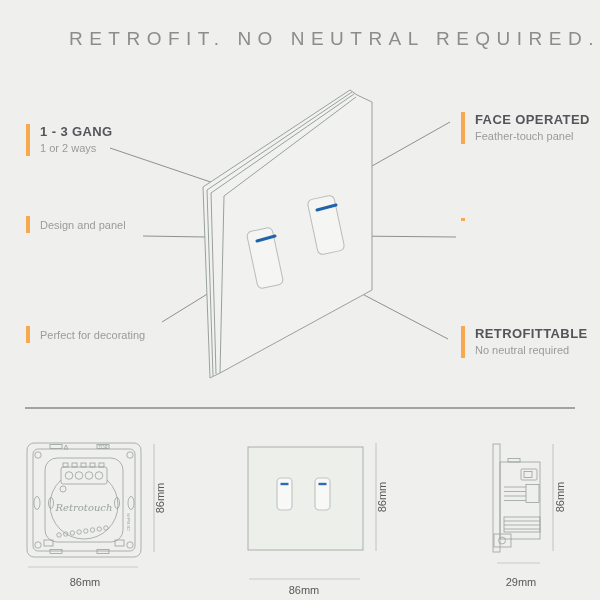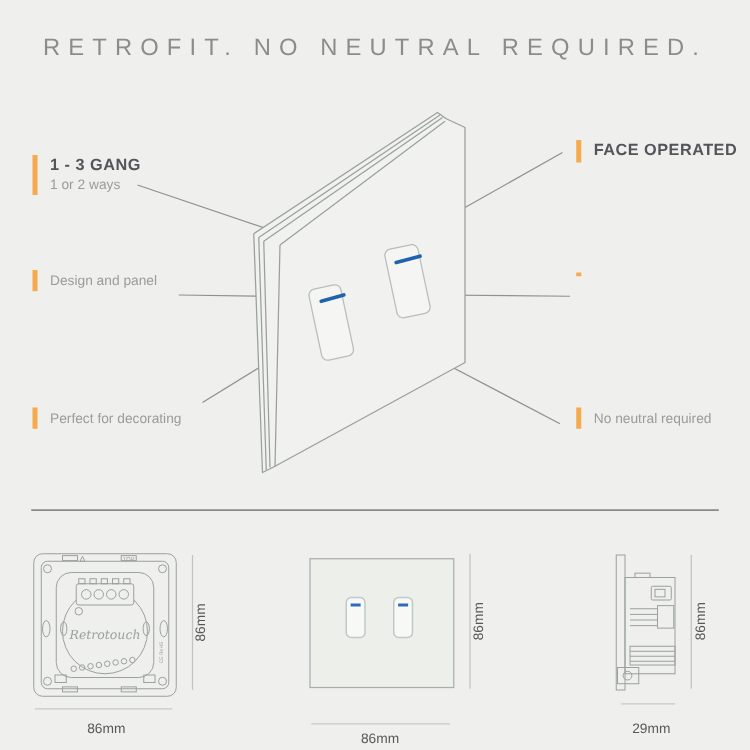--- a/index.html
+++ b/index.html
@@ -3,21 +3,21 @@
 <meta charset="utf-8">
 <style>
   html,body{margin:0;padding:0;}
   body{
     width:600px;height:600px;position:relative;overflow:hidden;
     background:#efefed;
     font-family:"Liberation Sans", sans-serif;
   }
   .page-title{
     position:absolute;top:28px;left:0;width:600px;
-    text-align:center;
+    text-align:right;
     font-size:19px;font-weight:400;letter-spacing:6.5px;
     color:#8b8d8d;margin:0;
   }
   .callout{
     position:absolute;
     border-left:4px solid #f6a94d;
     padding:1px 0 2px 10px;
   }
   .callout .c-title{
     font-size:13px;font-weight:600;color:#54555a;
@@ -47,24 +47,26 @@
   <p class="c-sub">1 or 2 ways</p>
 </div>
 <div class="callout" id="c-glass">
   <p class="c-sub">Design and panel</p>
 </div>
 <div class="callout" id="c-unclip">
   <p class="c-sub">Perfect for decorating</p>
 </div>
 <div class="callout" id="c-touch">
   <p class="c-title">FACE OPERATED</p>
+  <p class="c-sub">Feather-touch panel</p>
 </div>
 <div class="callout" id="c-backlit">
 </div>
 <div class="callout" id="c-retro">
+  <p class="c-title">RETROFITTABLE</p>
   <p class="c-sub">No neutral required</p>
 </div>
 
 <svg width="600" height="600" viewBox="0 0 600 600" style="position:absolute;left:0;top:0;">
 
   <g stroke="#909090" stroke-width="1" fill="none">
     <line x1="110" y1="148" x2="252" y2="196"></line>
     <line x1="143" y1="236" x2="206" y2="237"></line>
     <line x1="162" y1="322" x2="230" y2="280"></line>
     <line x1="372" y1="166" x2="450" y2="122"></line>

